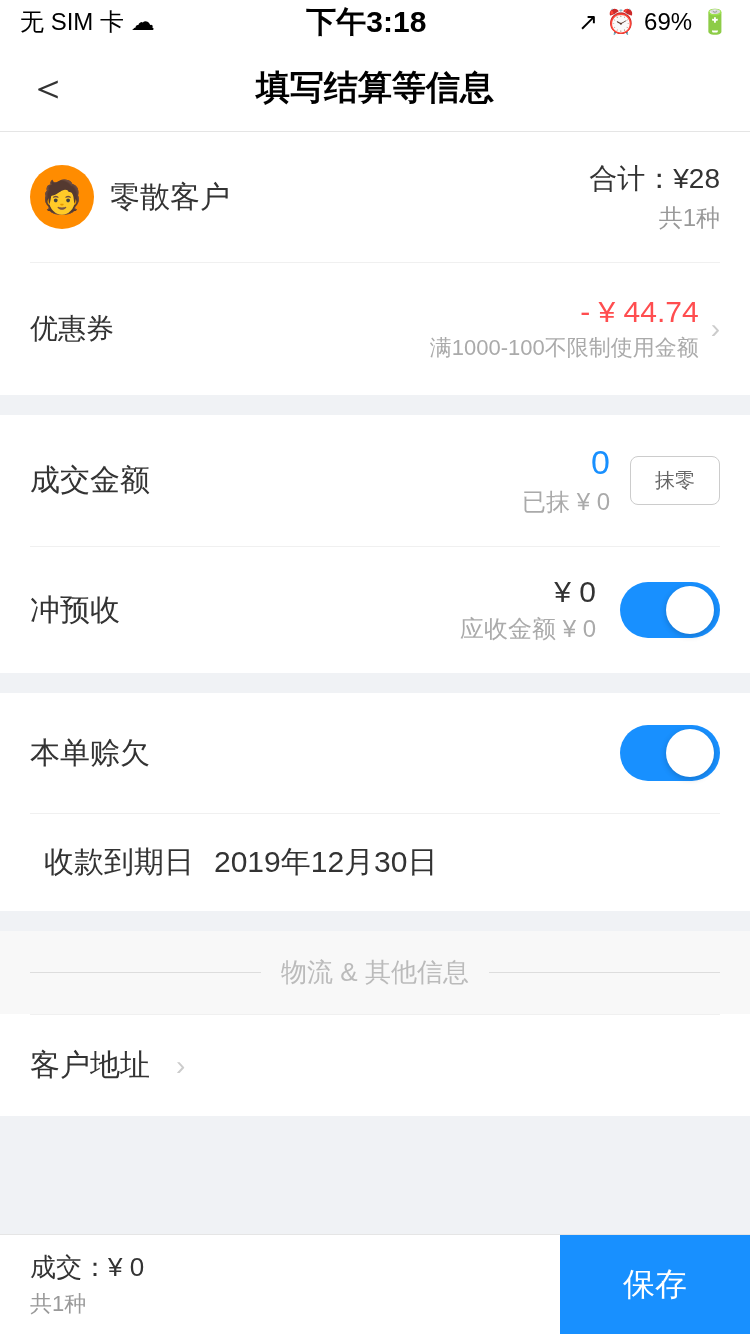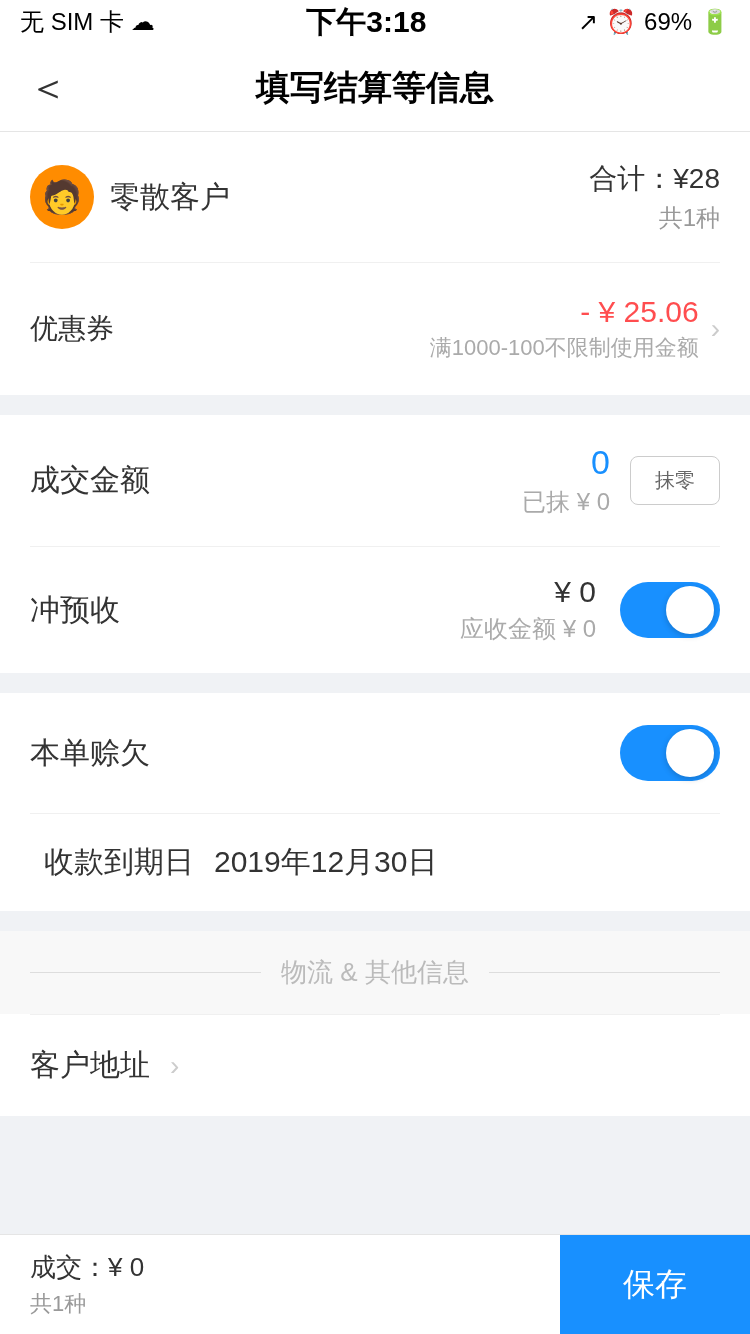--- a/index.html
+++ b/index.html
@@ -288,21 +288,21 @@
       color: #bbb;
       padding: 0 20px;
     }
 
     
     .address-row {
       display: flex;
       align-items: center;
       padding: 30px 30px;
       background: #fff;
-      gap: 20px;
+      gap: 26px;
     }
     .address-label {
       font-size: 30px;
       color: #333;
       min-width: 100px;
       flex-shrink: 0;
     }
     .address-value {
       font-size: 28px;
       color: #333;
@@ -404,21 +404,21 @@
         <div class="customer-total">合计：¥28</div>
         <div class="customer-count">共1种</div>
       </div>
     </div>
     <div class="divider"></div>
 
     <div class="coupon-row">
       <span class="coupon-label">优惠券</span>
       <div class="coupon-right">
         <div class="coupon-right-text">
-          <div class="coupon-discount">- ¥ 25.06</div>
+          <div class="coupon-discount">- ¥ 44.74</div>
           <div class="coupon-desc">满1000-100不限制使用金额</div>
         </div>
         <span class="chevron-right">›</span>
       </div>
     </div>
   </div>
 
   <div class="card">
 
     <div class="form-row">

